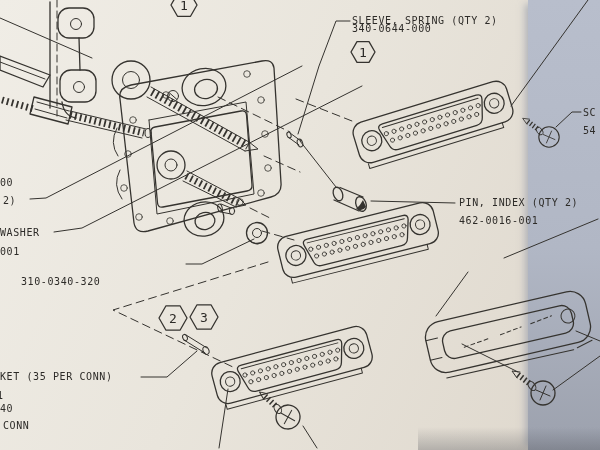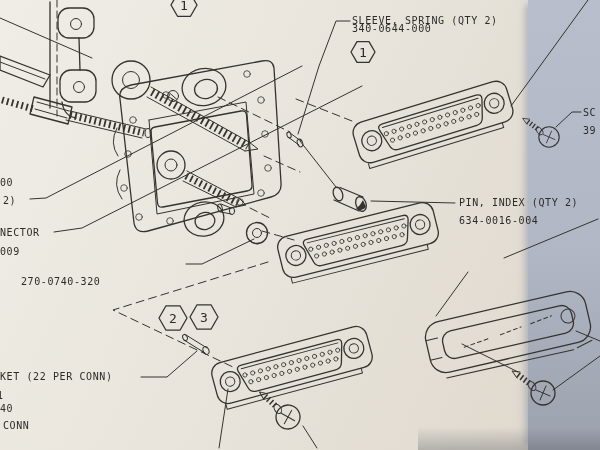--- a/index.html
+++ b/index.html
@@ -235,29 +235,29 @@
       <polygon class="s" points="190,317 197,304.8 211,304.8 218,317 211,329.2 197,329.2"></polygon>
       <text class="hexnum" x="204" y="321.5">3</text>
     </g>
   </svg>
 
   <div class="bottom-shadow"></div>
 
   <div class="lbl" style="left:352px;top:13px">SLEEVE, SPRING (QTY 2)</div>
   <div class="lbl" style="left:352px;top:21px">340-0644-000</div>
   <div class="lbl" style="left:459px;top:195px">PIN, INDEX (QTY 2)</div>
-  <div class="lbl" style="left:459px;top:213px">634-0016-004</div>
-  <div class="lbl" style="left:21px;top:274px">270-0740-320</div>
+  <div class="lbl" style="left:459px;top:213px">462-0016-001</div>
+  <div class="lbl" style="left:21px;top:274px">310-0340-320</div>
 
   <div class="lbl" style="left:0;top:175px">00</div>
   <div class="lbl" style="left:3px;top:193px">2)</div>
-  <div class="lbl" style="left:0;top:225px">NECTOR</div>
-  <div class="lbl" style="left:0;top:244px">009</div>
-
-  <div class="lbl" style="left:0;top:369px">KET (22 PER CONN)</div>
+  <div class="lbl" style="left:0;top:225px">WASHER</div>
+  <div class="lbl" style="left:0;top:244px">001</div>
+
+  <div class="lbl" style="left:0;top:369px">KET (35 PER CONN)</div>
   <div class="lbl" style="left:-3px;top:388px">1</div>
   <div class="lbl" style="left:0;top:401px">40</div>
   <div class="lbl" style="left:3px;top:418px">CONN</div>
 
   <div class="lbl clip-r" style="left:583px;top:105px">SC</div>
-  <div class="lbl clip-r" style="left:583px;top:123px">39</div>
+  <div class="lbl clip-r" style="left:583px;top:123px">54</div>
 
 </div>
 
 </body></html>

